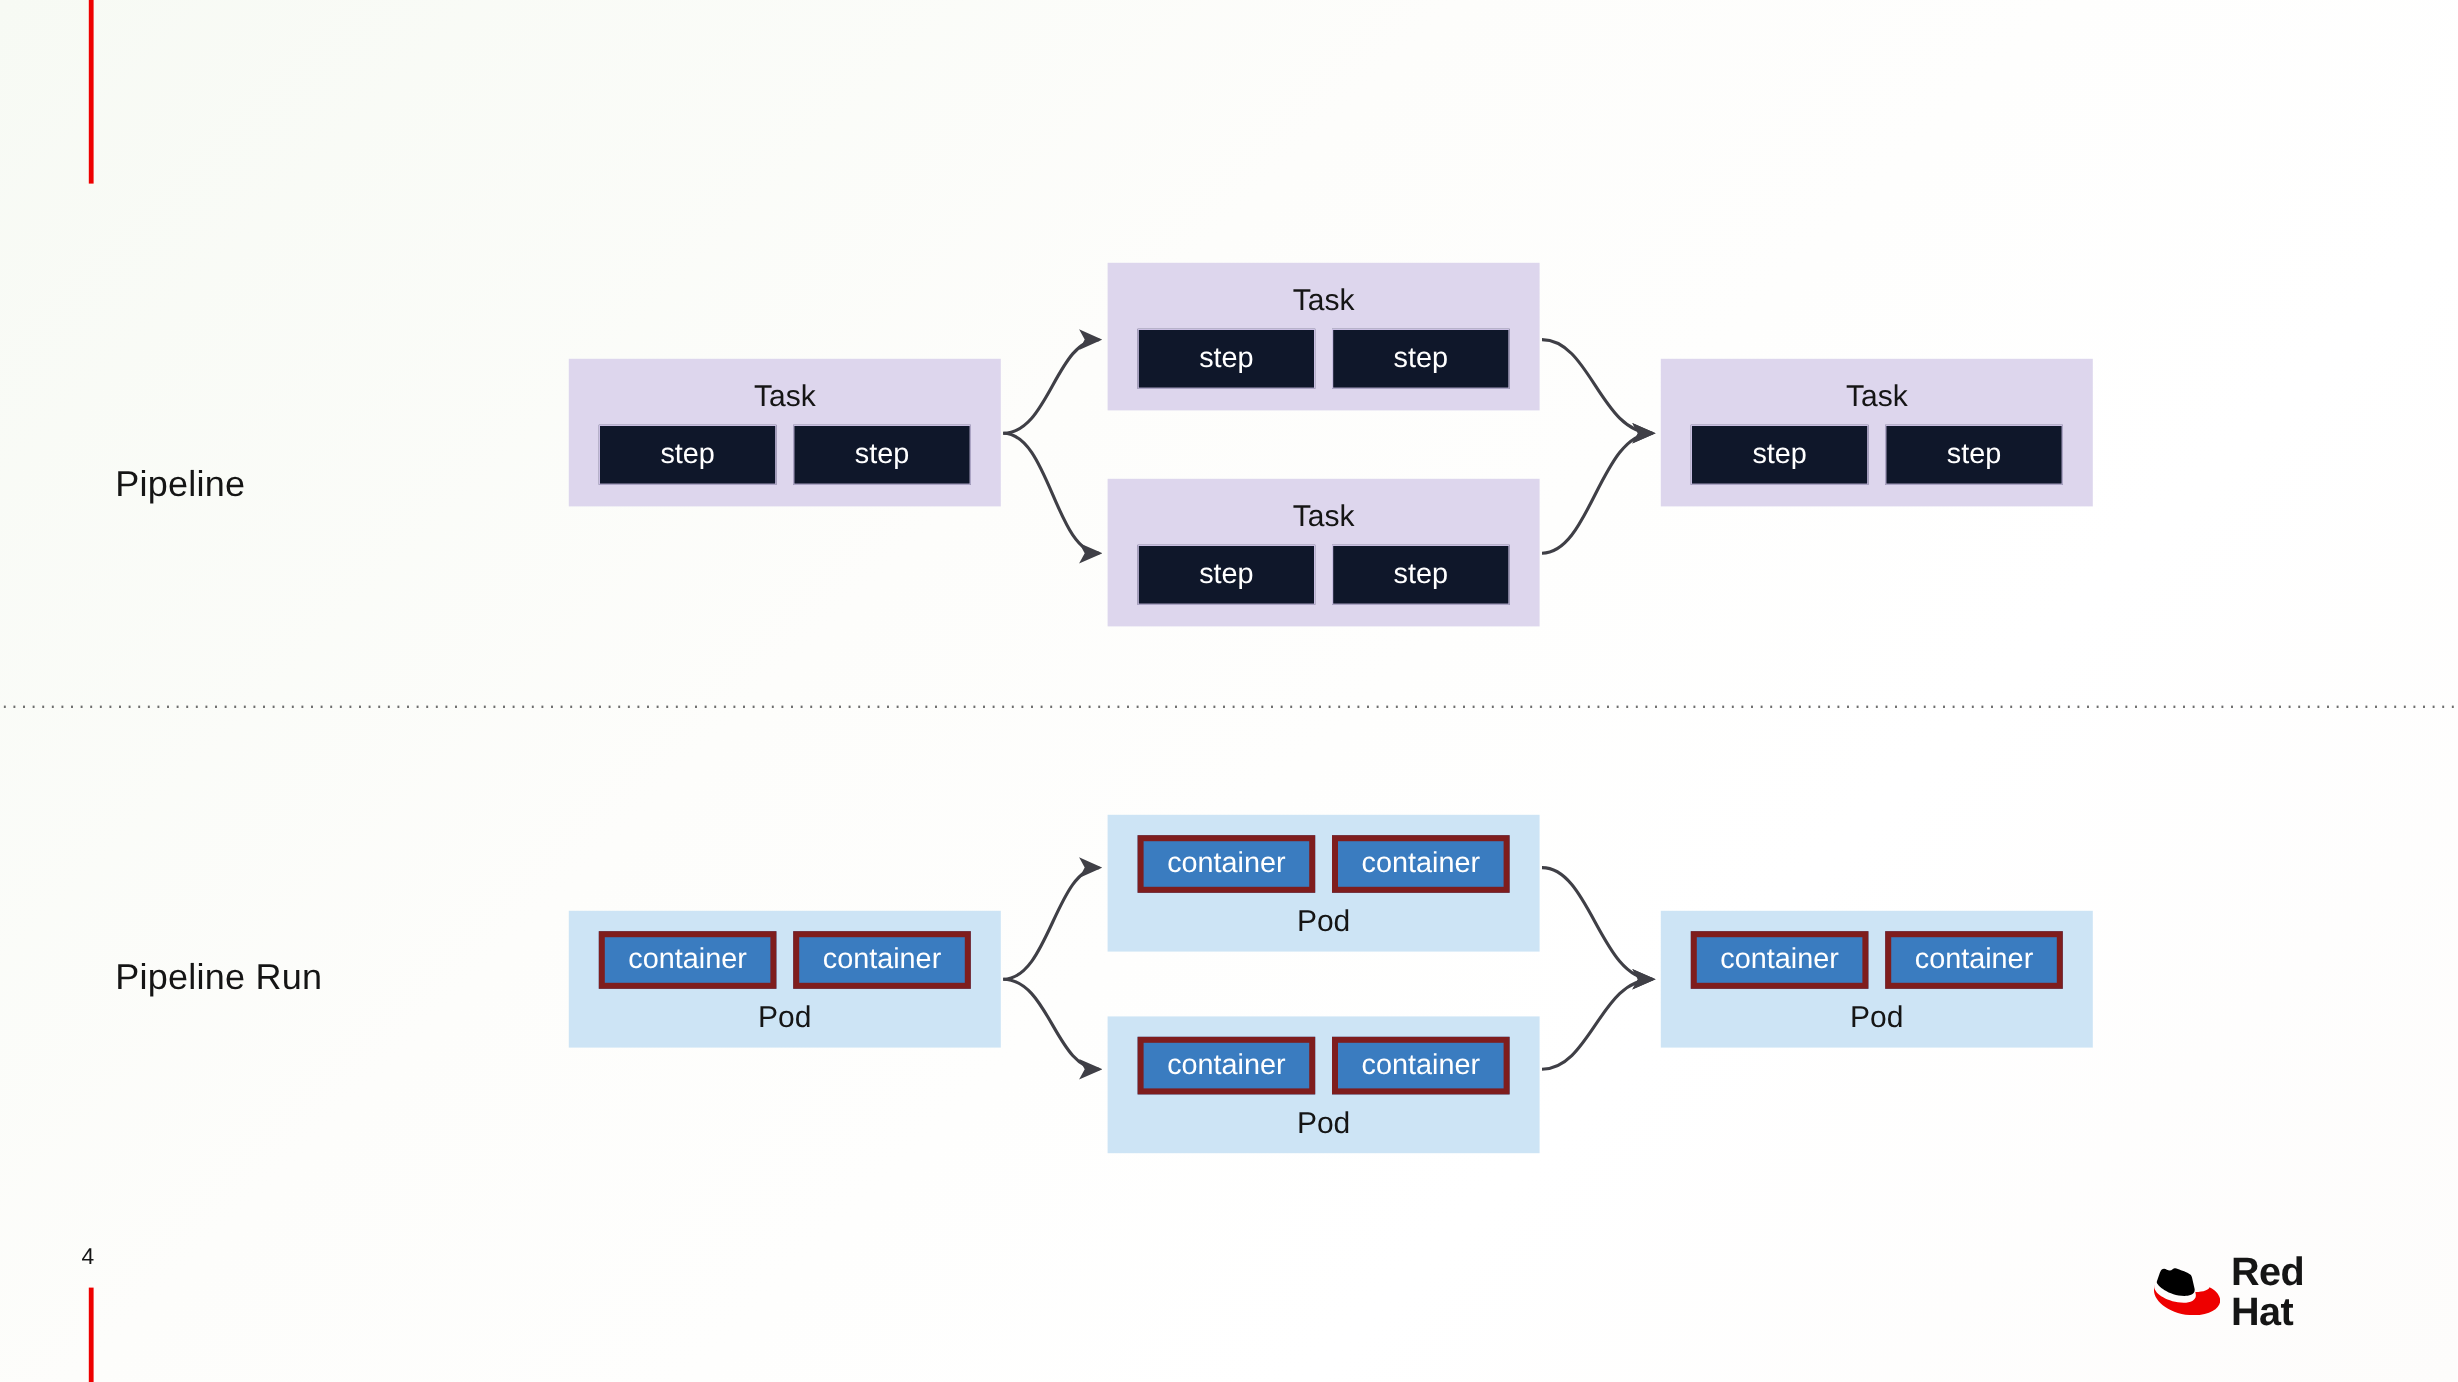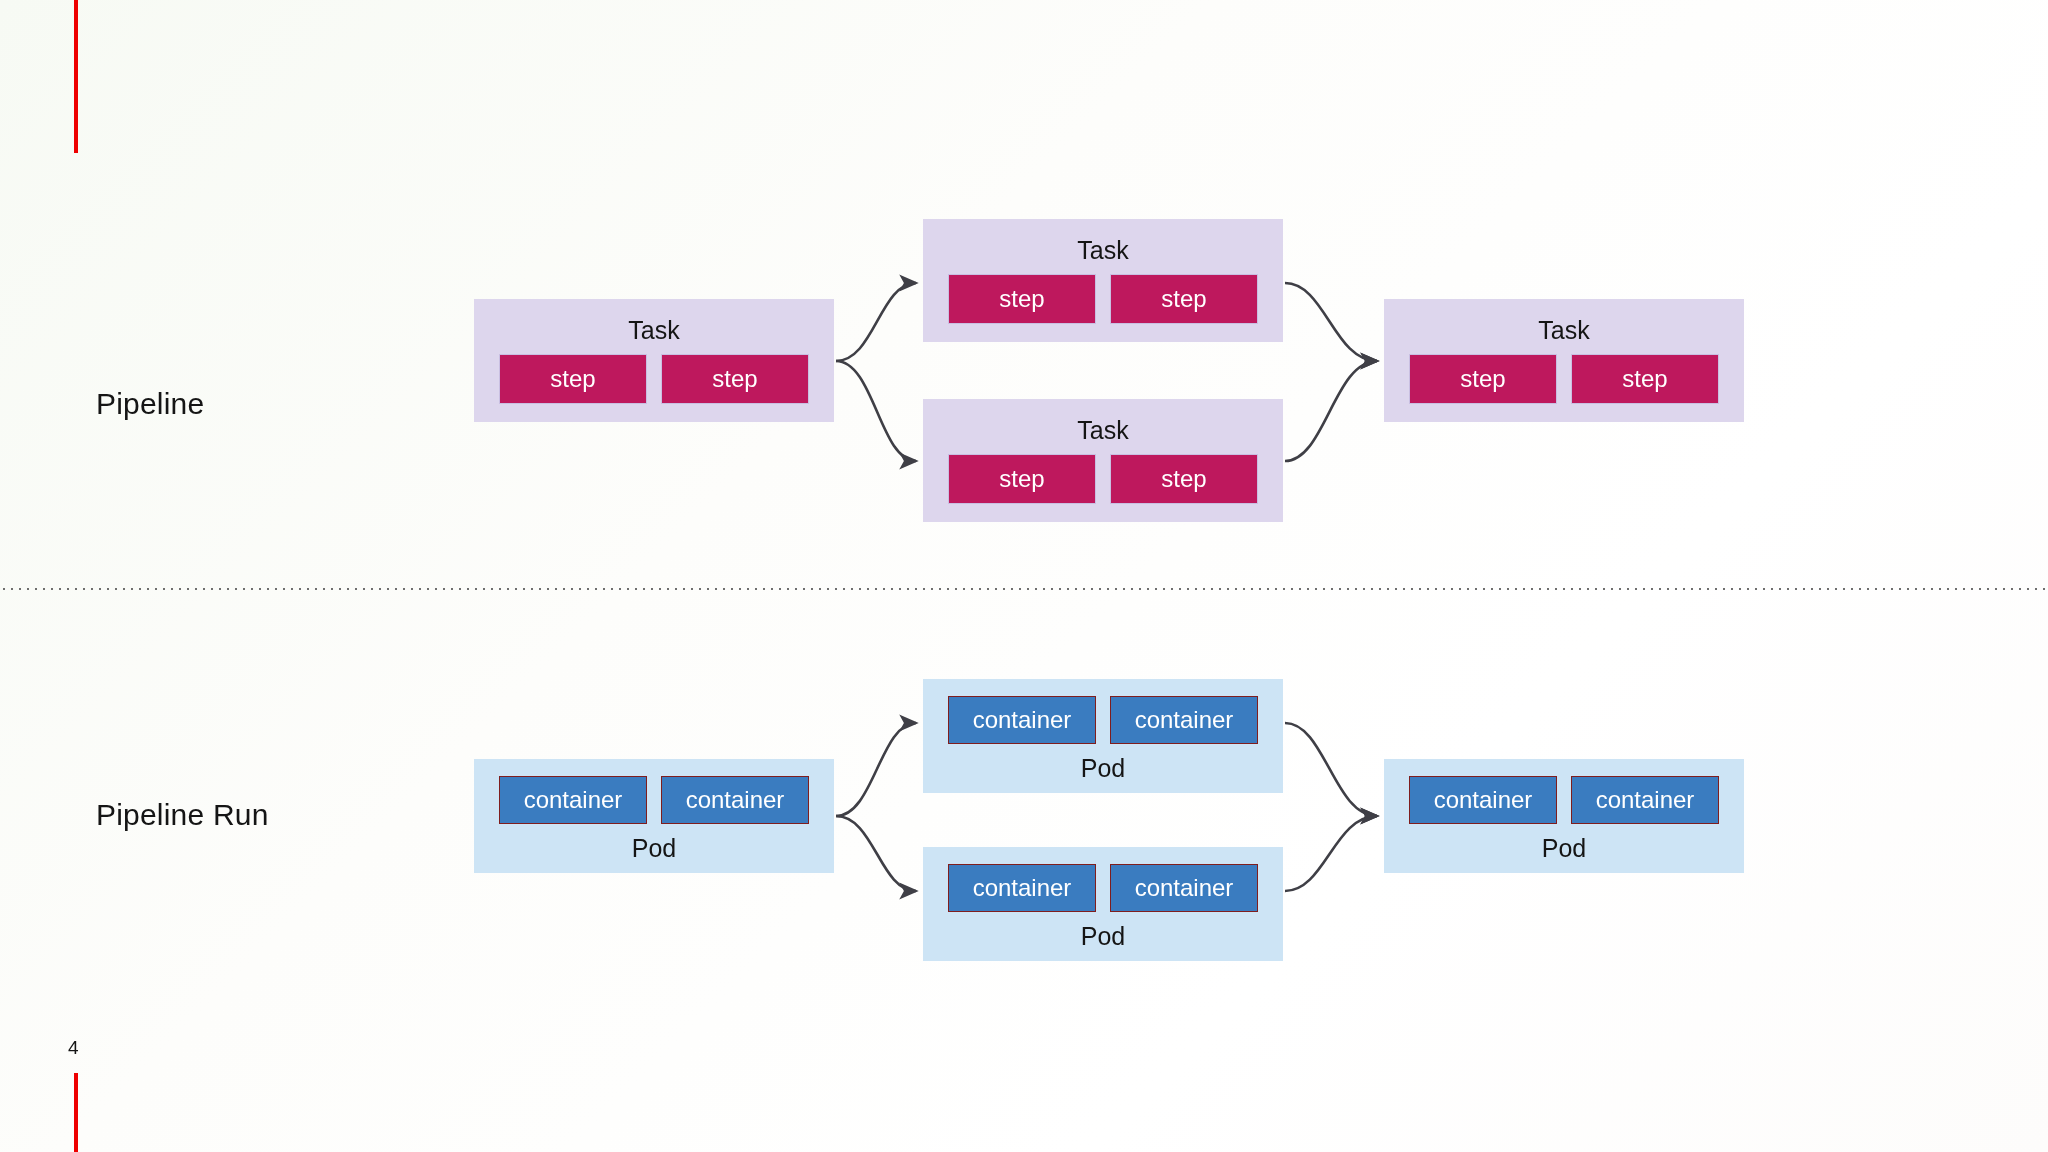--- a/index.html
+++ b/index.html
@@ -39,25 +39,25 @@
     position:absolute;left:0;width:100%;display:flex;
     justify-content:center;align-items:center;gap:14px;
   }
   .chip{
     box-sizing:border-box;display:flex;align-items:center;justify-content:center;
     color:#ffffff;font-size:24px;line-height:1;white-space:nowrap;
   }
 
   
   .group.task{background:#ddd6ed;}
-  .group.task .chip{background:#be185d;border:1px solid #c9bfe2;}
+  .group.task .chip{background:#0f172a;border:1px solid #c9bfe2;}
 
   
   .group.pod{background:#cde4f5;}
-  .group.pod .chip{background:#3a7cc0;border:1px solid #7f1d1d;}
+  .group.pod .chip{background:#3a7cc0;border:5px solid #7f1d1d;}
 
   
   .arrows{position:absolute;left:0;top:0;width:2048px;height:1152px;pointer-events:none;}
 
   
   .page-num{position:absolute;left:68px;top:1037px;font-size:19px;color:#151515;}
 
   
   .logo{position:absolute;left:1795px;top:1048px;width:172px;height:56px;display:flex;align-items:center;gap:9px;}
   .logo .wordmark{font-size:33px;font-weight:700;color:#151515;letter-spacing:-.5px;line-height:1;}
@@ -156,14 +156,21 @@
       <path d="M 836 816 C 874 816 880 723 916 723"></path>
       <path d="M 836 816 C 874 816 880 891 916 891"></path>
 
       <path d="M 1285 723 C 1325 723 1334 816 1377 816"></path>
       <path d="M 1285 891 C 1325 891 1334 816 1377 816"></path>
     </g>
   </svg>
 
   <div class="page-num">4</div>
 
+  <div class="logo">
+    <svg width="62" height="48" viewBox="0 0 62 48">
+      <path d="M28.5 28.4c3.9 0 9.6-0.8 9.6-5.5 0-0.4 0-0.7-0.1-1.1l-2.3-10.1c-0.5-2.2-1-3.2-4.9-5.1C27.7 5 21.1 2.4 19.2 2.4c-1.8 0-2.3 2.3-4.4 2.3-2 0-3.5-1.7-5.4-1.7-1.8 0-3 1.2-3.9 3.8 0 0-2.5 7.1-2.8 8.2-0.1 0.2-0.1 0.4-0.1 0.6 0 2.8 11.2 12.8 25.9 12.8" fill="#000000"></path>
+      <path d="M38.7 24.8c0.5 2.6 0.5 2.8 0.5 3.2 0 4.4-4.9 6.8-11.4 6.8-14.6 0-27.4-8.6-27.4-14.2 0-0.8 0.2-1.6 0.5-2.3C0.5 18.9 0 21.3 0 23.2 0 33.6 15.7 46.4 37.4 46.4c16.7 0 24.6-7.6 24.6-13.5 0-4.7-4-10-10.1-12.6-0.4 2.3-5.2 4.4-13.2 4.5" fill="#ee0000"></path>
+    </svg>
+    <span class="wordmark">Red Hat</span>
+  </div>
 
 </div>
 
 </body></html>

